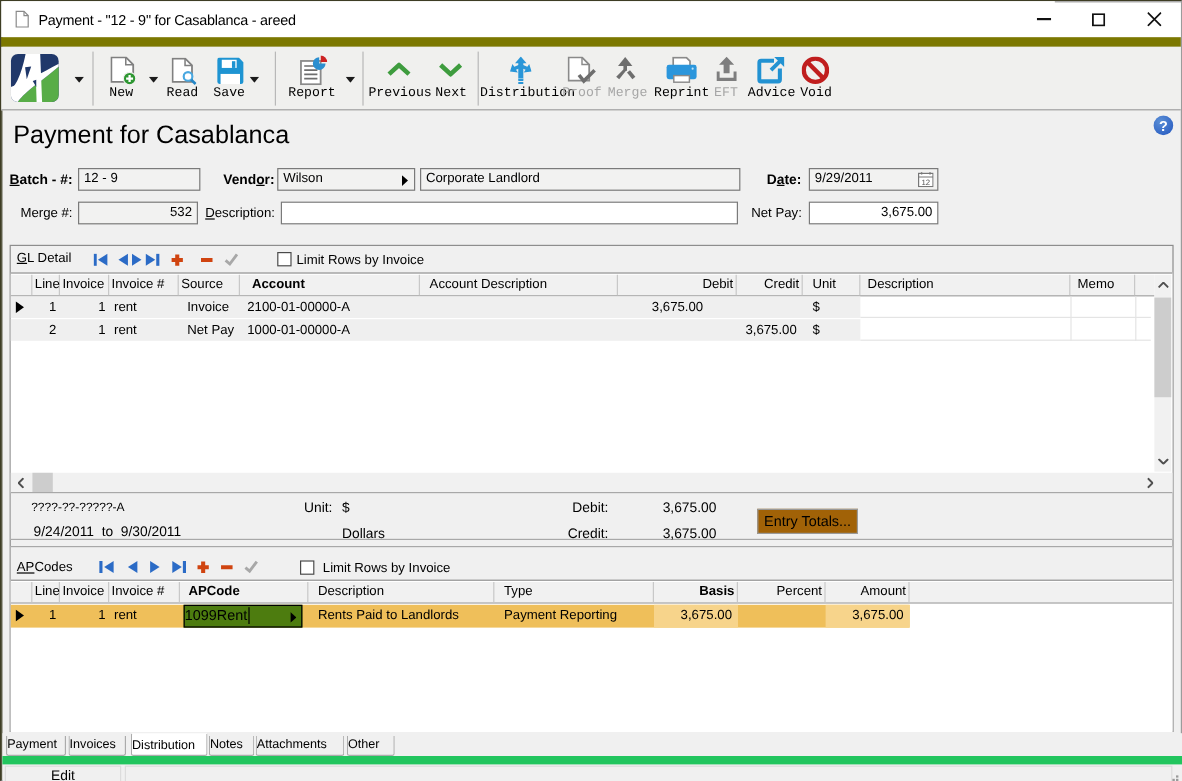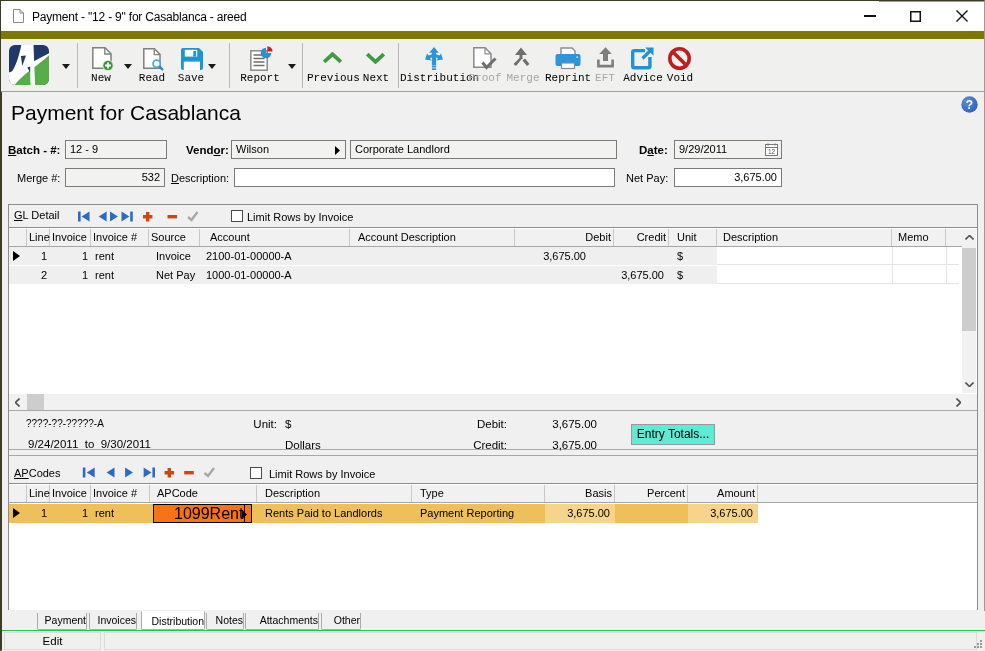--- a/index.html
+++ b/index.html
@@ -21,25 +21,25 @@
 .flabel b { font-weight:bold; }
 .field { position:absolute; height:19px; border:1px solid #7a7a7a; background:#f2f2f1; font-size:11px; line-height:17px; padding:0 4px; white-space:nowrap; }
 .field.white { background:#fff; }
 .field.num { text-align:right; }
 u.m { text-decoration:underline; }
 
 .secbar { position:absolute; font-size:11px; }
 .gridhead { position:absolute; background:#f1f1f1; border-bottom:1px solid #a6a6a6; font-size:11px; }
 .hc { position:absolute; top:0; height:17px; line-height:17px; border-right:1px solid #c8c8c8; padding:0 2px; white-space:nowrap; overflow:visible; }
 .hc.r { text-align:right; }
-.hc.b { font-weight:normal; }
+.hc.b { font-weight:bold; }
 .cell { position:absolute; height:18px; line-height:18px; font-size:11px; white-space:nowrap; overflow:hidden; }
 .cell.r { text-align:right; }
 .chk { position:absolute; width:12px; height:12px; background:#fff; border:1px solid #4a4a4a; }
-.tab { position:absolute; top:2px; height:17px; background:#f0f0f0; border:1px solid #ababab; border-top:none; border-radius:0 0 2px 2px; text-align:right; line-height:14px; font-size:10.5px; white-space:nowrap;margin-left:32px; }
+.tab { position:absolute; top:2px; height:17px; background:#f0f0f0; border:1px solid #ababab; border-top:none; border-radius:0 0 2px 2px; text-align:left; line-height:14px; font-size:10.5px; white-space:nowrap; }
 .tab.active { top:0; height:19px; background:#fff; z-index:2; border-top:1px solid #fff; line-height:18px; }
 </style>
 </head>
 <body>
 <div id="win">
   <div class="abs" style="left:0;top:0;width:1px;height:649px;background:#3e3d24"></div>
 
   <div id="titlebar">
     <svg class="abs" style="left:11px;top:7px" width="13" height="16" viewBox="0 0 13 16">
       <path d="M1.5 1.5 h6.5 l3.5 3.5 v9.5 h-10 z" fill="#fff" stroke="#8a8a8a" stroke-width="1"></path>
@@ -316,21 +316,21 @@
   <div class="abs" id="summary" style="left:8px;top:409px;width:968px;height:40px;background:#f0f0f0;border-top:1px solid #a8a8a8;border-bottom:1px solid #a8a8a8">
     <div class="cell" style="left:17px;top:4px;width:150px;font-size:10px">????-??-?????-A</div>
     <div class="cell r" style="left:232px;top:4px;width:36px;font-size:11.5px">Unit:</div>
     <div class="cell" style="left:276px;top:4px;width:30px;font-size:11.5px">$</div>
     <div class="cell r" style="left:440px;top:4px;width:58px;font-size:11.5px">Debit:</div>
     <div class="cell r" style="left:510px;top:4px;width:78px;font-size:11.5px">3,675.00</div>
     <div class="cell" style="left:19px;top:24px;width:200px;font-size:11.5px">9/24/2011&nbsp; to&nbsp; 9/30/2011</div>
     <div class="cell" style="left:276px;top:25px;width:60px;font-size:11.5px">Dollars</div>
     <div class="cell r" style="left:440px;top:25px;width:58px;font-size:11.5px">Credit:</div>
     <div class="cell r" style="left:510px;top:25px;width:78px;font-size:11.5px">3,675.00</div>
-    <div class="abs" style="left:622px;top:13px;width:84px;height:21px;background:#5eead4;border:1px solid #999;text-align:center;line-height:19px;font-size:12px">Entry Totals...</div>
+    <div class="abs" style="left:622px;top:13px;width:84px;height:21px;background:#a16207;border:1px solid #999;text-align:center;line-height:19px;font-size:12px">Entry Totals...</div>
   </div>
 
   <div class="abs" style="left:8px;top:454px;width:968px;height:155px;background:#f0f0f0;border-top:1px solid #a8a8a8"></div>
   <div class="secbar" style="left:13px;top:466px"><u class="m">AP</u>Codes</div>
   <svg class="abs" style="left:80px;top:466px" width="136" height="11" viewBox="0 0 136 11">
     <g fill="#2b6bc6">
       <rect x="1.8" y="0.5" width="2.6" height="10"></rect>
         <path d="M13.7 0.5 L13.7 10.5 L5.8 5.5 Z"></path>
       <path d="M33.5 0.5 L33.5 10.5 L25.6 5.5 Z"></path>
       <path d="M44.1 0.5 L44.1 10.5 L52 5.5 Z"></path>
@@ -361,41 +361,41 @@
 
     <div class="abs" style="left:0;top:20px;width:749px;height:19px;background:#efbf5a"></div>
     <div class="abs" style="left:536px;top:20px;width:70px;height:19px;background:#f7d48b"></div>
     <div class="abs" style="left:679px;top:20px;width:70px;height:19px;background:#f7d48b"></div>
     <svg class="abs" style="left:4px;top:24px" width="7" height="10" viewBox="0 0 7 10">
         <path d="M0 0 L7 5 L0 10 Z" fill="#000"></path>
       </svg>
     <div class="cell r" style="left:18px;top:20px;width:20px">1</div>
     <div class="cell r" style="left:41px;top:20px;width:38px">1</div>
     <div class="cell" style="left:86px;top:20px;width:54px">rent</div>
-    <div class="abs" style="left:144px;top:20px;width:99px;height:19px;background:#f97316;border:1px solid #000;font-size:16px;line-height:17px;padding-left:20px">1099Rent<span style="border-left:1px solid #000;margin-left:1px"></span>
+    <div class="abs" style="left:144px;top:20px;width:99px;height:19px;background:#4d7c0f;border:1px solid #000;font-size:12px;line-height:17px;padding-left:0">1099Rent<span style="border-left:1px solid #000;margin-left:1px"></span>
       <svg class="abs" style="right:4px;top:5px" width="5" height="9" viewBox="0 0 5 9">
           <path d="M0 0 L5 4.5 L0 9 Z" fill="#000"></path>
         </svg>
     </div>
     <div class="cell" style="left:256px;top:20px;width:150px">Rents Paid to Landlords</div>
     <div class="cell" style="left:411px;top:20px;width:125px">Payment Reporting</div>
     <div class="cell r" style="left:536px;top:20px;width:65px">3,675.00</div>
     <div class="cell r" style="left:679px;top:20px;width:65px">3,675.00</div>
   </div>
 
   <div class="abs" id="tabbar" style="left:1px;top:610px;width:983px;height:19px;background:#f0f0f0;font-size:12px">
     <div class="tab" style="left:3px;width:50px">Payment</div>
     <div class="tab" style="left:55px;width:48px">Invoices</div>
     <div class="tab active" style="left:107px;width:64px">Distribution</div>
     <div class="tab" style="left:172px;width:38px">Notes</div>
     <div class="tab" style="left:211px;width:74px">Attachments</div>
     <div class="tab" style="left:287px;width:40px">Other</div>
   </div>
 
-  <div class="abs" id="statusbar" style="left:1px;top:629px;width:983px;height:21px;background:#f0f0f0;border-top:1px solid #22c55e">
+  <div class="abs" id="statusbar" style="left:1px;top:629px;width:983px;height:21px;background:#f0f0f0;border-top:7px solid #22c55e">
     <div class="abs" style="left:2px;top:1px;width:97px;height:18px;border:1px solid #dcdcdc;text-align:center;line-height:17px;font-size:11.5px">Edit</div>
     <div class="abs" style="left:102px;top:1px;width:873px;height:18px;border:1px solid #dcdcdc"></div>
     <svg class="abs" style="left:972px;top:9px" width="9" height="9" viewBox="0 0 9 9">
       <g fill="#9a9a9a">
           <rect x="6" y="0" width="2" height="2"></rect>
           <rect x="6" y="3" width="2" height="2"></rect>
           <rect x="6" y="6" width="2" height="2"></rect>
           <rect x="3" y="3" width="2" height="2"></rect>
           <rect x="3" y="6" width="2" height="2"></rect>
           <rect x="0" y="6" width="2" height="2"></rect>

